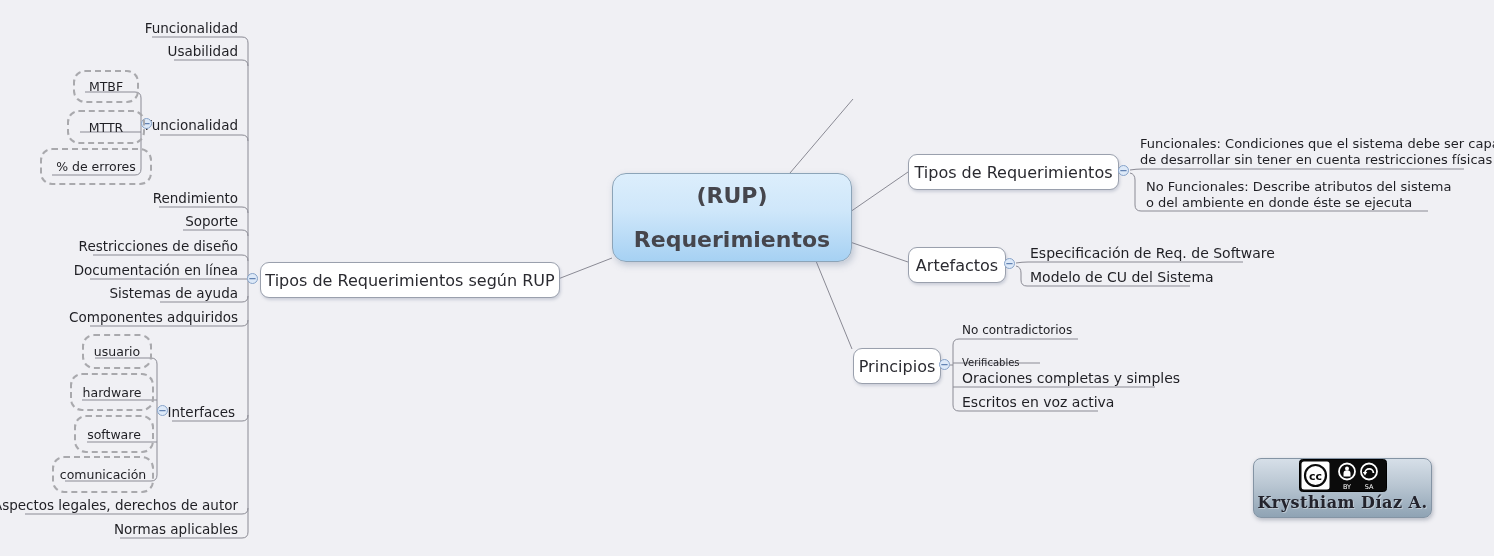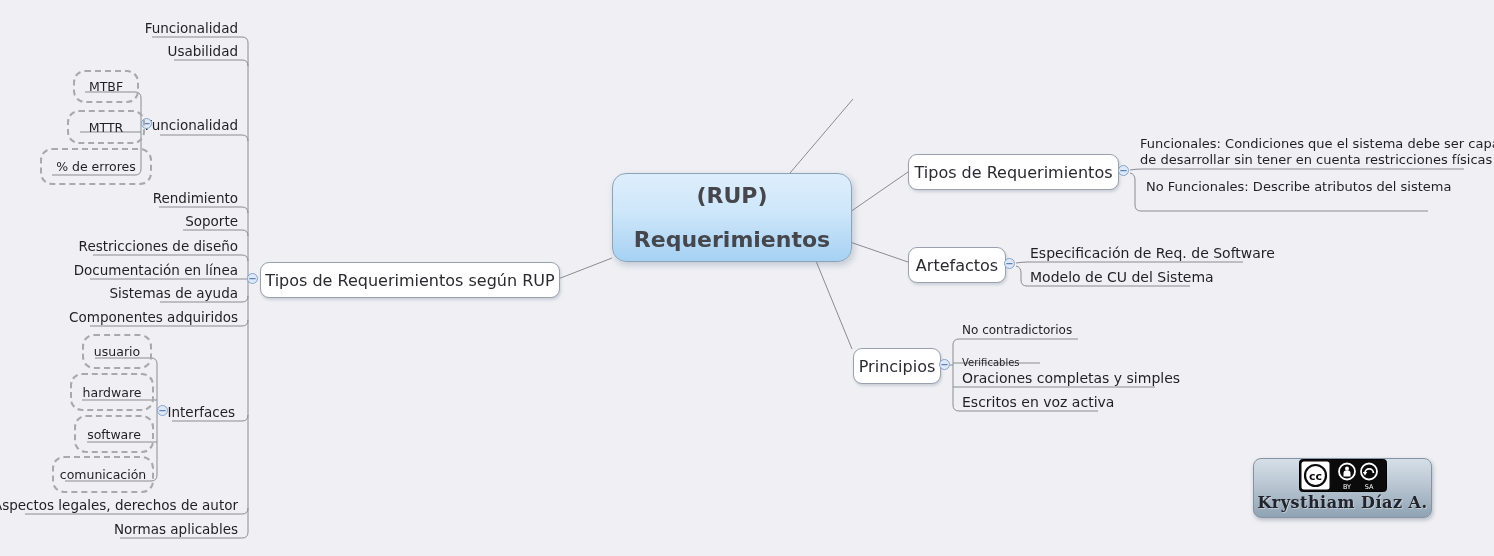--- a/index.html
+++ b/index.html
@@ -151,20 +151,21 @@
     <span>Tipos de Requerimientos</span>
     </div>
   <div class="collapse" style="left:1118px;top:165px;">
     <span>−</span></div>
   <div class="two-line sm" style="left:1140px;top:136px;">
     <div>Funcionales: Condiciones que el sistema debe ser capaz</div>
     <div>de desarrollar sin tener en cuenta restricciones físicas</div>
   </div>
   <div class="two-line sm" style="left:1146px;top:179px;">
     <div>No Funcionales: Describe atributos del sistema</div>
+    <div>o del ambiente en donde éste se ejecuta</div>
   </div>
 
   <div class="box big" style="left:908px;top:247px;width:96px;height:34px;">
     <span>Artefactos</span>
     </div>
   <div class="collapse" style="left:1004px;top:258px;">
     <span>−</span></div>
   <div class="lbl" style="left:1030px;top:245px;font-size:14px;">Especificación de Req. de Software</div>
   <div class="lbl" style="left:1030px;top:269px;font-size:14px;">Modelo de CU del Sistema</div>
 

